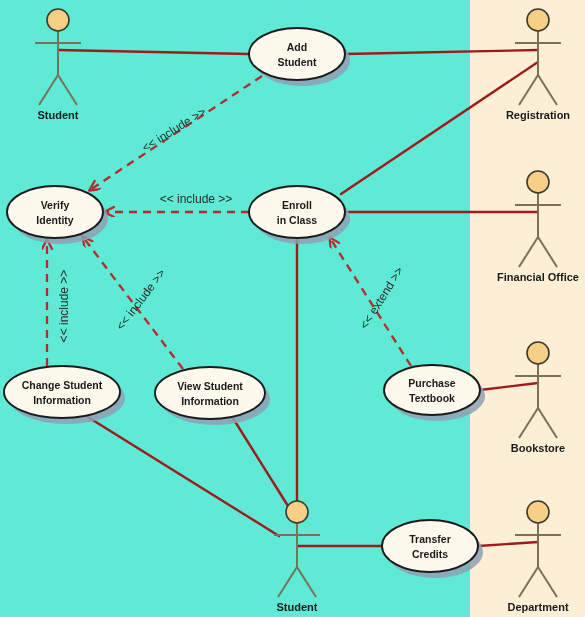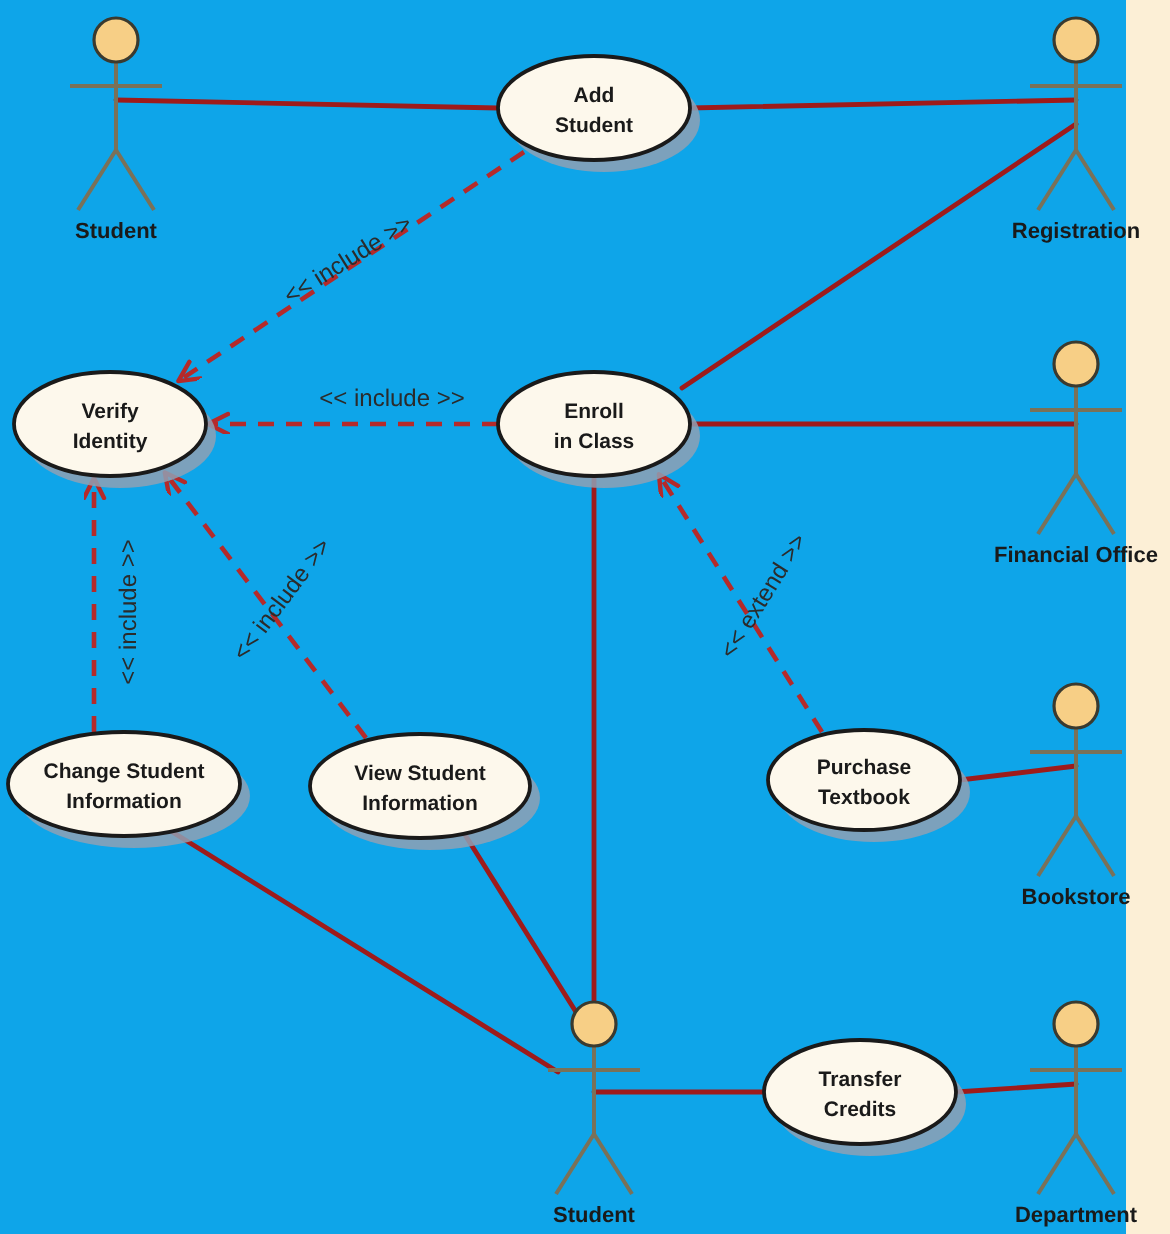--- a/index.html
+++ b/index.html
@@ -2,21 +2,21 @@
 <html><head>
 <meta charset="utf-8">
 <style>
   html,body{margin:0;padding:0;}
   body{
     width:585px;height:617px;
     background:#fcefd6;
     font-family:"Liberation Sans", sans-serif;
     overflow:hidden;
   }
-  #diagram-root{position:relative;width:563px;height:617px;background:#0ea5e9;}
+  #diagram-root{position:relative;width:470px;height:617px;background:#5eead4;}
   svg.canvas{position:absolute;left:0;top:0;width:585px;height:617px;}
   .uc-label{
     font-family:"Liberation Sans", sans-serif;
     font-size:10.5px;font-weight:700;fill:#1a1a1a;
     text-anchor:middle;dominant-baseline:middle;
   }
   .actor-label{
     font-family:"Liberation Sans", sans-serif;
     font-size:11px;font-weight:700;fill:#1a1a1a;
     text-anchor:middle;

